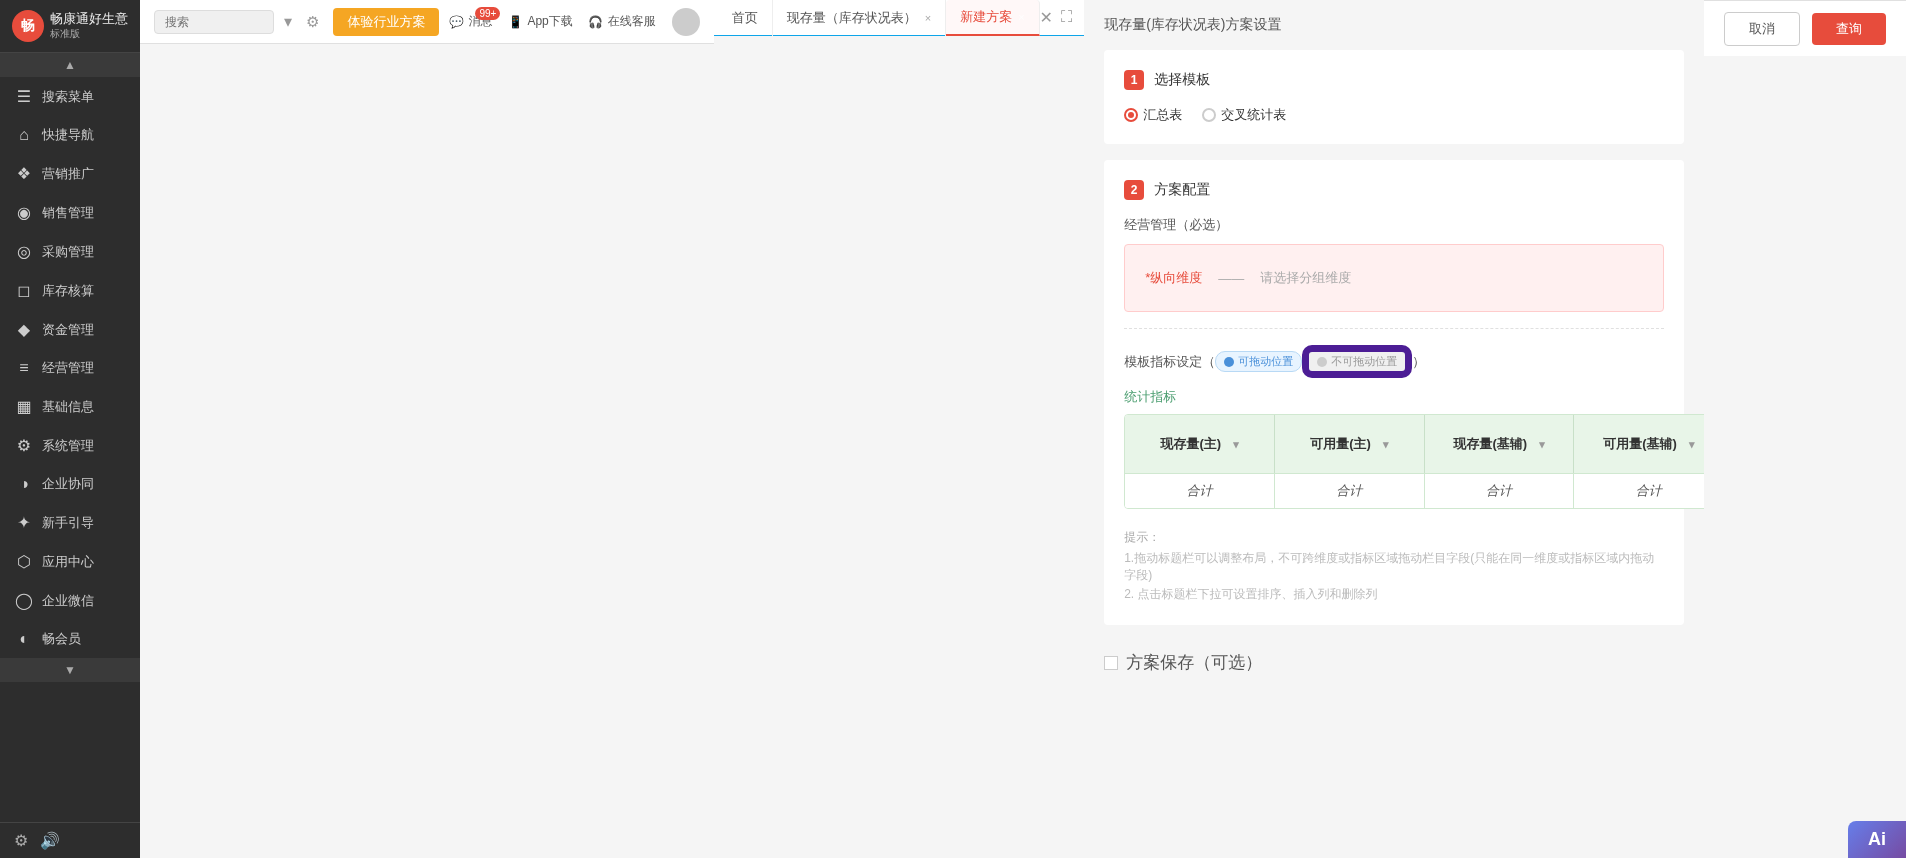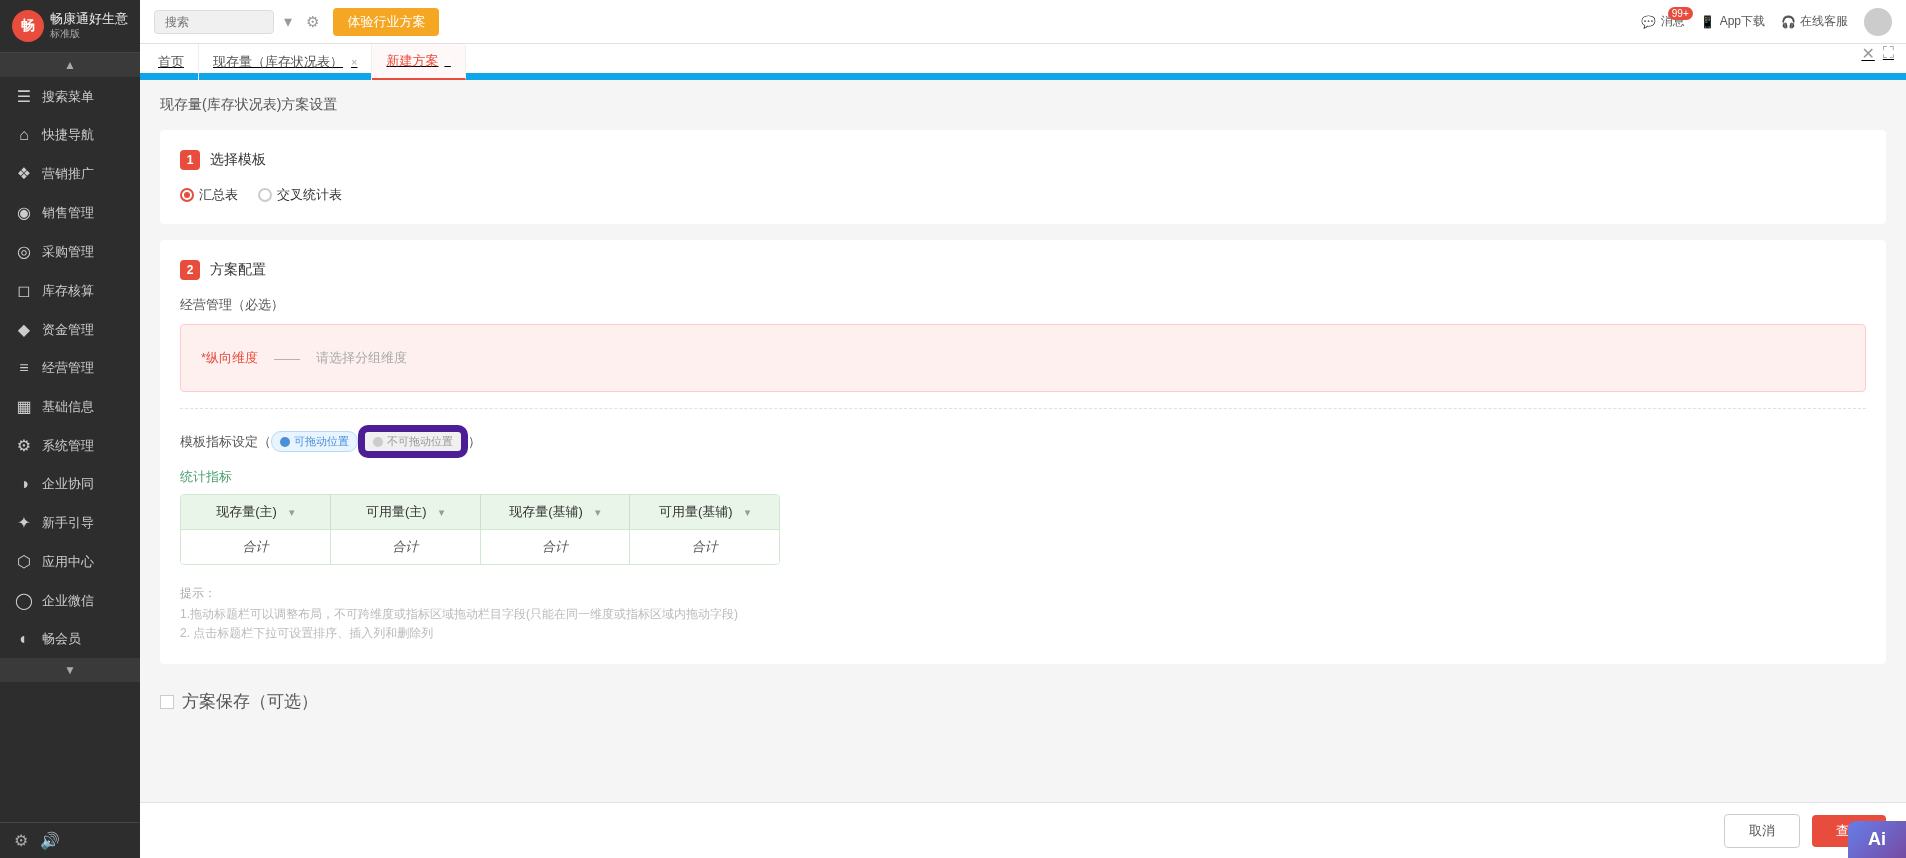--- a/index.html
+++ b/index.html
@@ -45,21 +45,21 @@
       border-top: 1px solid #444;
       padding: 8px 14px;
       display: flex; gap: 12px;
     }
     .sidebar-footer-btn { color: #aaa; cursor: pointer; font-size: 16px; }
 
     
     .main {
       flex: 1;
       display: flex;
-      flex-direction: column;
+      flex-direction: row;
       background: #f5f5f5;
       overflow: hidden;
     }
 
     
     .topbar {
       height: 44px;
       background: #fff;
       border-bottom: 1px solid #e0e0e0;
       display: flex;
@@ -84,25 +84,25 @@
     .topbar-msg { display: flex; align-items: center; gap: 4px; color: #555; font-size: 12px; cursor: pointer; position: relative; }
     .badge {
       background: #e74c3c; color: white; font-size: 10px;
       padding: 1px 4px; border-radius: 8px; position: absolute; top: -6px; right: -8px;
     }
     .topbar-avatar { width: 28px; height: 28px; background: #ccc; border-radius: 50%; }
 
     
     .tabs-bar {
       background: #fff;
-      border-bottom: 7px solid #0ea5e9;
-      display: flex;
+      border-bottom: 1px solid #0ea5e9;
+      display: flex;
+      align-items: center;
       height: 36px;
       padding: 0 4px;
-      text-decoration: underline;
     }
     .tab {
       display: flex; align-items: center; gap: 6px;
       padding: 0 14px; height: 36px; font-size: 13px; color: #555;
       border-right: 1px solid #eee; cursor: pointer;
     }
     .tab.active { color: #e74c3c; border-bottom: 2px solid #e74c3c; background: #fff8f8; }
     .tab-new { background: #e74c3c; color: white; border-radius: 4px 4px 0 0; }
     .tab-close { font-size: 11px; color: #aaa; cursor: pointer; margin-left: 2px; }
     .tab-close-white { font-size: 11px; color: rgba(255,255,255,0.8); cursor: pointer; }
@@ -179,23 +179,23 @@
     }
     .no-drag-dot { width: 10px; height: 10px; border-radius: 50%; background: #ccc; }
 
     
     .stats-label { color: #4a9d6f; font-size: 13px; font-weight: 500; margin-bottom: 8px; }
     .stats-table { border: 1px solid #d0e8d0; border-radius: 4px; overflow: hidden; width: 600px; }
     .stats-header {
       display: flex; background: #e8f5e8;
     }
     .stats-header-cell {
-      flex: 1; padding: 8px 12px; font-size: 13px; color: #333;
+      flex: 1; padding: 20px 12px; font-size: 13px; color: #333;
       border-right: 1px solid #c8e0c8;
-      display: flex; align-items: center; justify-content: center; gap: 12px;
+      display: flex; align-items: center; justify-content: center; gap: 12px; font-weight: bold;
     }
     .stats-header-cell:last-child { border-right: none; }
     .stats-row {
       display: flex; background: #fff; border-top: 1px solid #d0e8d0;
     }
     .stats-cell {
       flex: 1; padding: 8px 12px; font-size: 13px; color: #555;
       border-right: 1px solid #d0e8d0; text-align: center; font-style: italic;
     }
     .stats-cell:last-child { border-right: none; }

